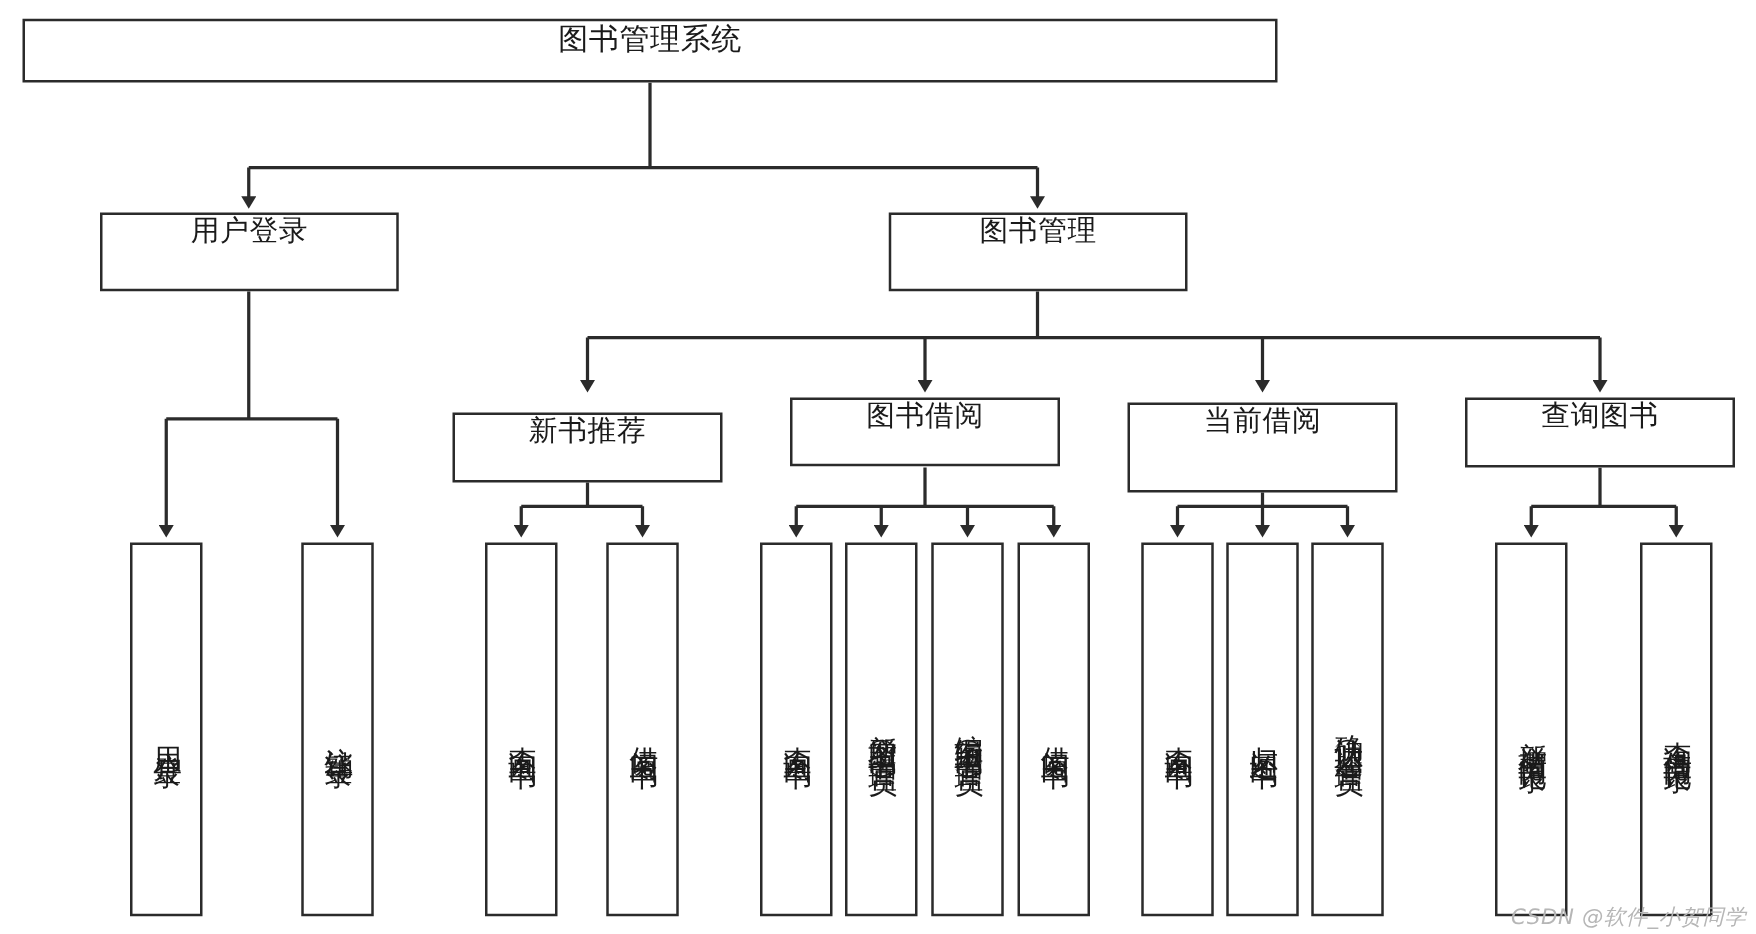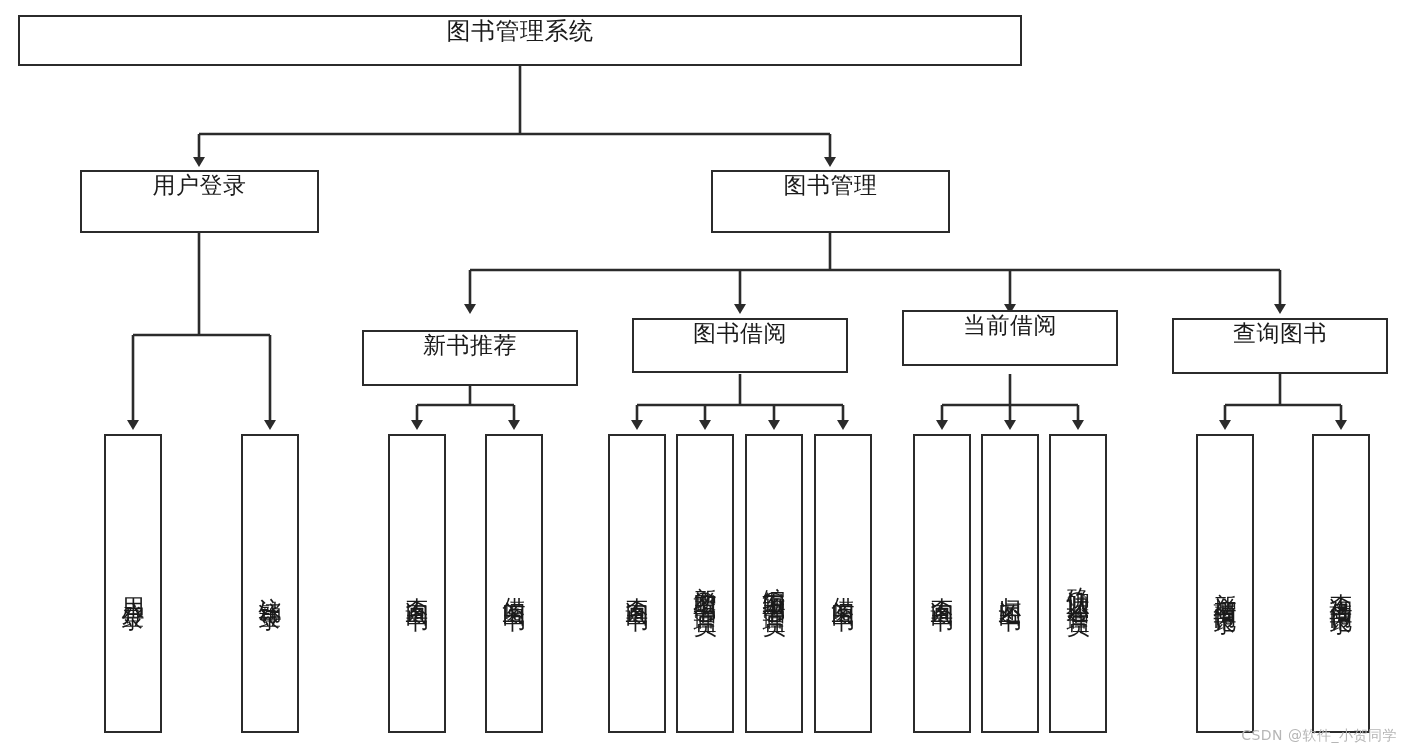--- a/index.html
+++ b/index.html
@@ -66,25 +66,26 @@
     max-height: 100%;
     margin: auto 0;
   }
   .node.vert.center-text {
     align-items: center;
   }
   #watermark {
     position: absolute;
     right: 8px;
     bottom: 2px;
-    font-size: 14px;
+    font-size: 17px;
     color: #b6b6b6;
     letter-spacing: 0.5px;
     white-space: nowrap;
     user-select: none;
+    font-style: italic;
   }
 </style>
 </head>
 <body>
 
 <div id="diagram-root">
 
   <svg id="edges" viewBox="0 0 1405 747" xmlns="http://www.w3.org/2000/svg">
     <defs>
       <marker id="arrow" markerWidth="10" markerHeight="12" refX="1" refY="6" orient="auto" markerUnits="userSpaceOnUse">
@@ -145,21 +146,21 @@
   <div class="node horiz" style="left:711px; top:170px; width:239px; height:63px;">
     <span class="label">图书管理</span>
   </div>
 
   <div class="node horiz" style="left:362px; top:330px; width:216px; height:56px;">
     <span class="label">新书推荐</span>
   </div>
   <div class="node horiz" style="left:632px; top:318px; width:216px; height:55px;">
     <span class="label">图书借阅</span>
   </div>
-  <div class="node horiz" style="left:902px; top:310px; width:216px; height:56px;">
+  <div class="node horiz" style="left:902px; top:322px; width:216px; height:72px;">
     <span class="label">当前借阅</span>
   </div>
   <div class="node horiz" style="left:1172px; top:318px; width:216px; height:56px;">
     <span class="label">查询图书</span>
   </div>
 
   <div class="node vert center-text" style="left:104px; top:434px; width:58px; height:299px;">
     <span class="label">用户登录</span>
   </div>
   <div class="node vert center-text" style="left:241px; top:434px; width:58px; height:299px;">

